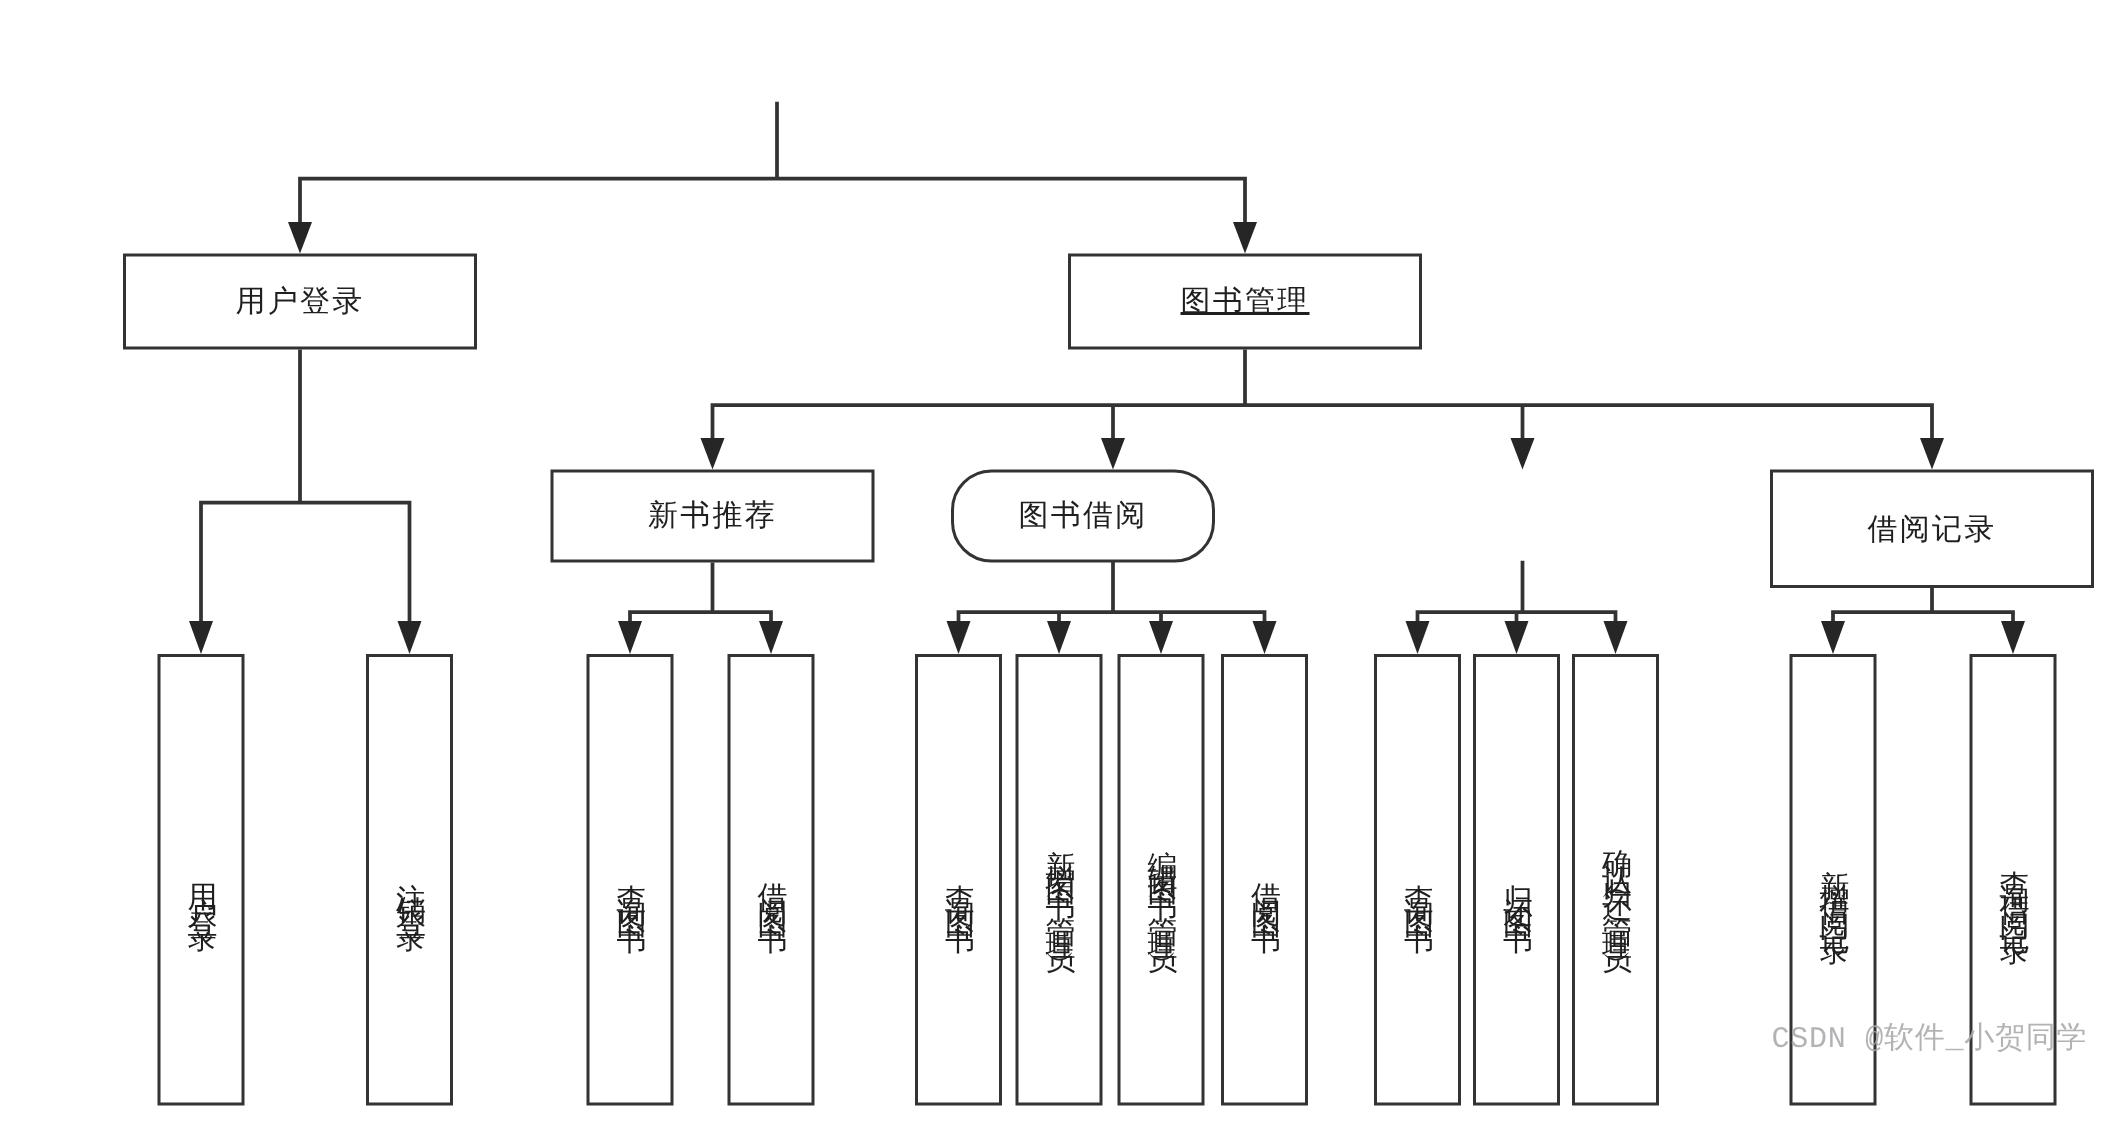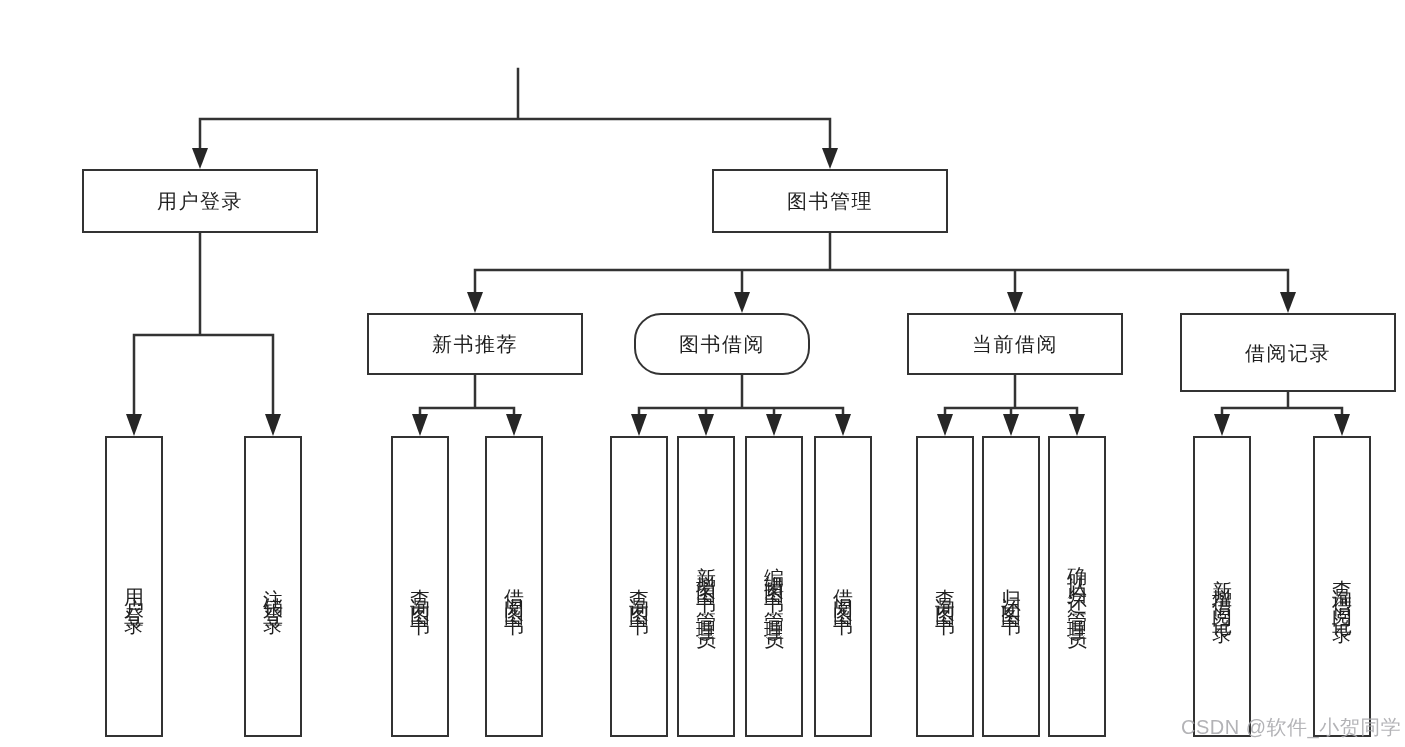--- a/index.html
+++ b/index.html
@@ -48,27 +48,28 @@
     text-orientation: mixed;
     font-size: 20px;
     line-height: 1.15;
     letter-spacing: 9px;
     margin-bottom: -9px;
     white-space: nowrap;
   }
   .watermark {
     position: absolute;
     left: 1181px;
-    top: 714px;
+    top: 678px;
     font-size: 20px;
     letter-spacing: 0.5px;
     color: #a9a9ad;
     opacity: 0.88;
     white-space: nowrap;
     z-index: 5;
+    font-family: Liberation Mono, monospace;
   }
 </style>
 </head>
 <body>
 
 <div class="stage">
 
   <svg class="wires" viewBox="0 0 1405 747" xmlns="http://www.w3.org/2000/svg">
 
     <path class="wire" d="M518 69 V119 M200 119 H830 M200 119 V152 M830 119 V152"></path>
@@ -97,32 +98,29 @@
     <polygon class="arrow" points="1003,414 1019,414 1011,436"></polygon>
     <polygon class="arrow" points="1069,414 1085,414 1077,436"></polygon>
     <polygon class="arrow" points="1214,414 1230,414 1222,436"></polygon>
     <polygon class="arrow" points="1334,414 1350,414 1342,436"></polygon>
   </svg>
 
 
   <div class="box" style="left:82px; top:169px; width:236px; height:64px;">
     <span class="hlabel">用户登录</span>
   </div>
-  <div class="box" style="left:712px; top:169px; width:236px; height:64px;">
+  <div class="box" style="left:712px; top:169px; width:236px; height:64px;text-decoration:underline;">
     <span class="hlabel">图书管理</span>
   </div>
 
   <div class="box" style="left:367px; top:313px; width:216px; height:62px;">
     <span class="hlabel">新书推荐</span>
   </div>
   <div class="box" style="left:634px; top:313px; width:176px; height:62px;border-radius:27px;">
     <span class="hlabel">图书借阅</span>
-  </div>
-  <div class="box" style="left:907px; top:313px; width:216px; height:62px;">
-    <span class="hlabel">当前借阅</span>
   </div>
   <div class="box" style="left:1180px; top:313px; width:216px; height:79px;">
     <span class="hlabel">借阅记录</span>
   </div>
 
   <div class="box leaf" style="left:105px; top:436px; width:58px; height:301px;">
     <span class="vlabel">用户登录</span>
   </div>
   <div class="box leaf" style="left:244px; top:436px; width:58px; height:301px;">
     <span class="vlabel">注销登录</span>

